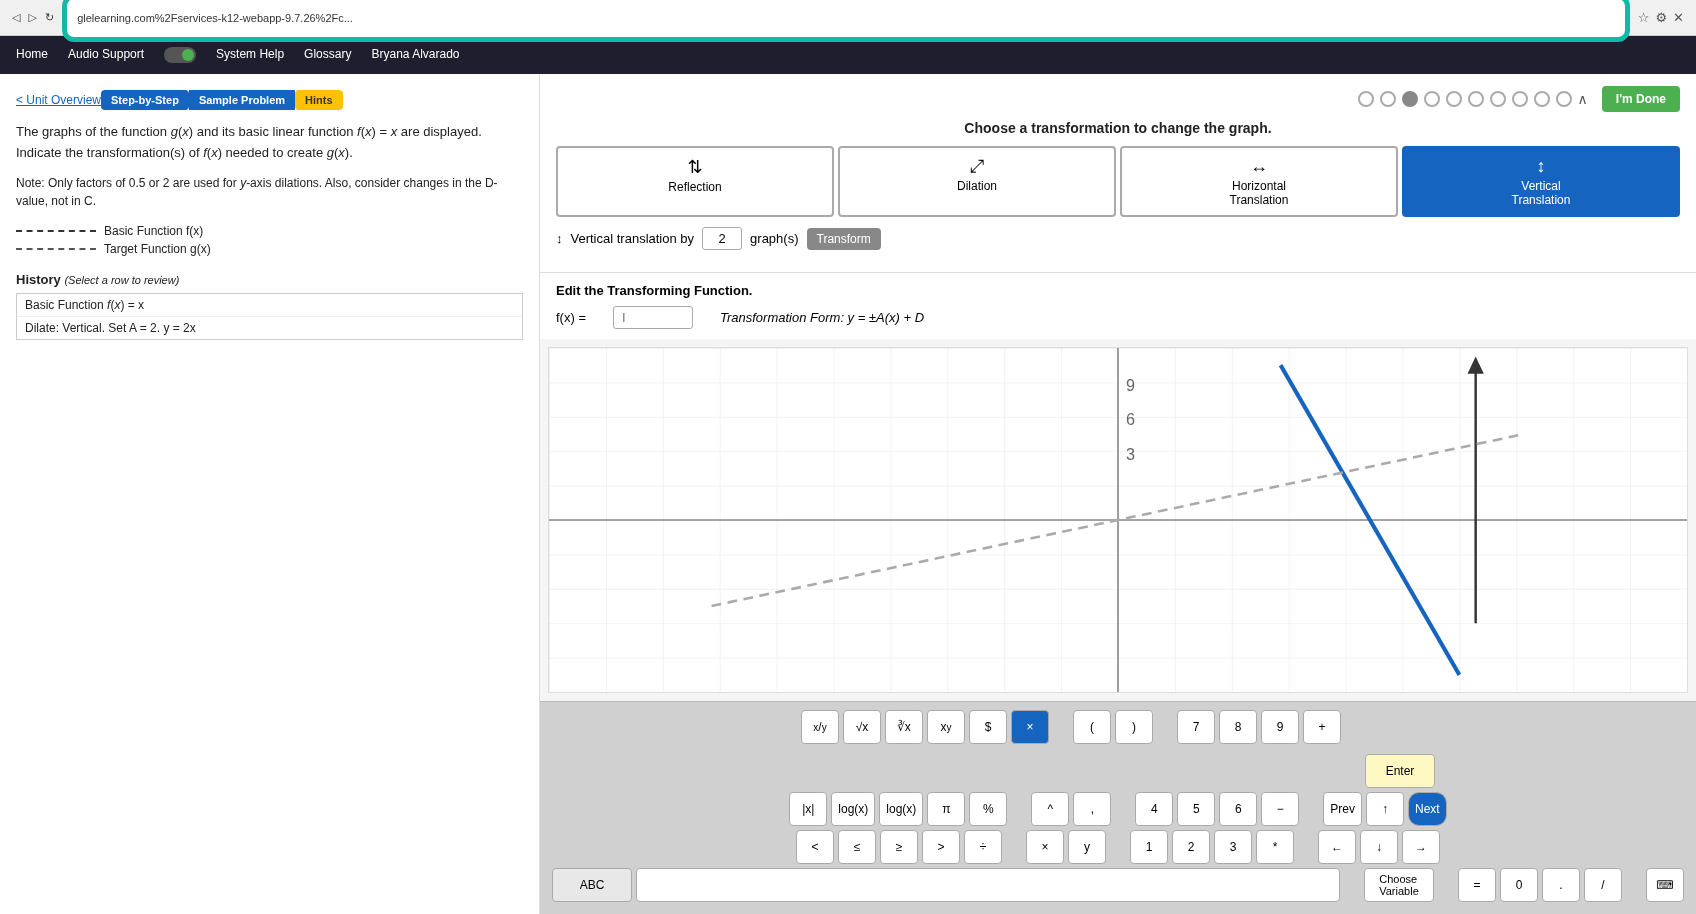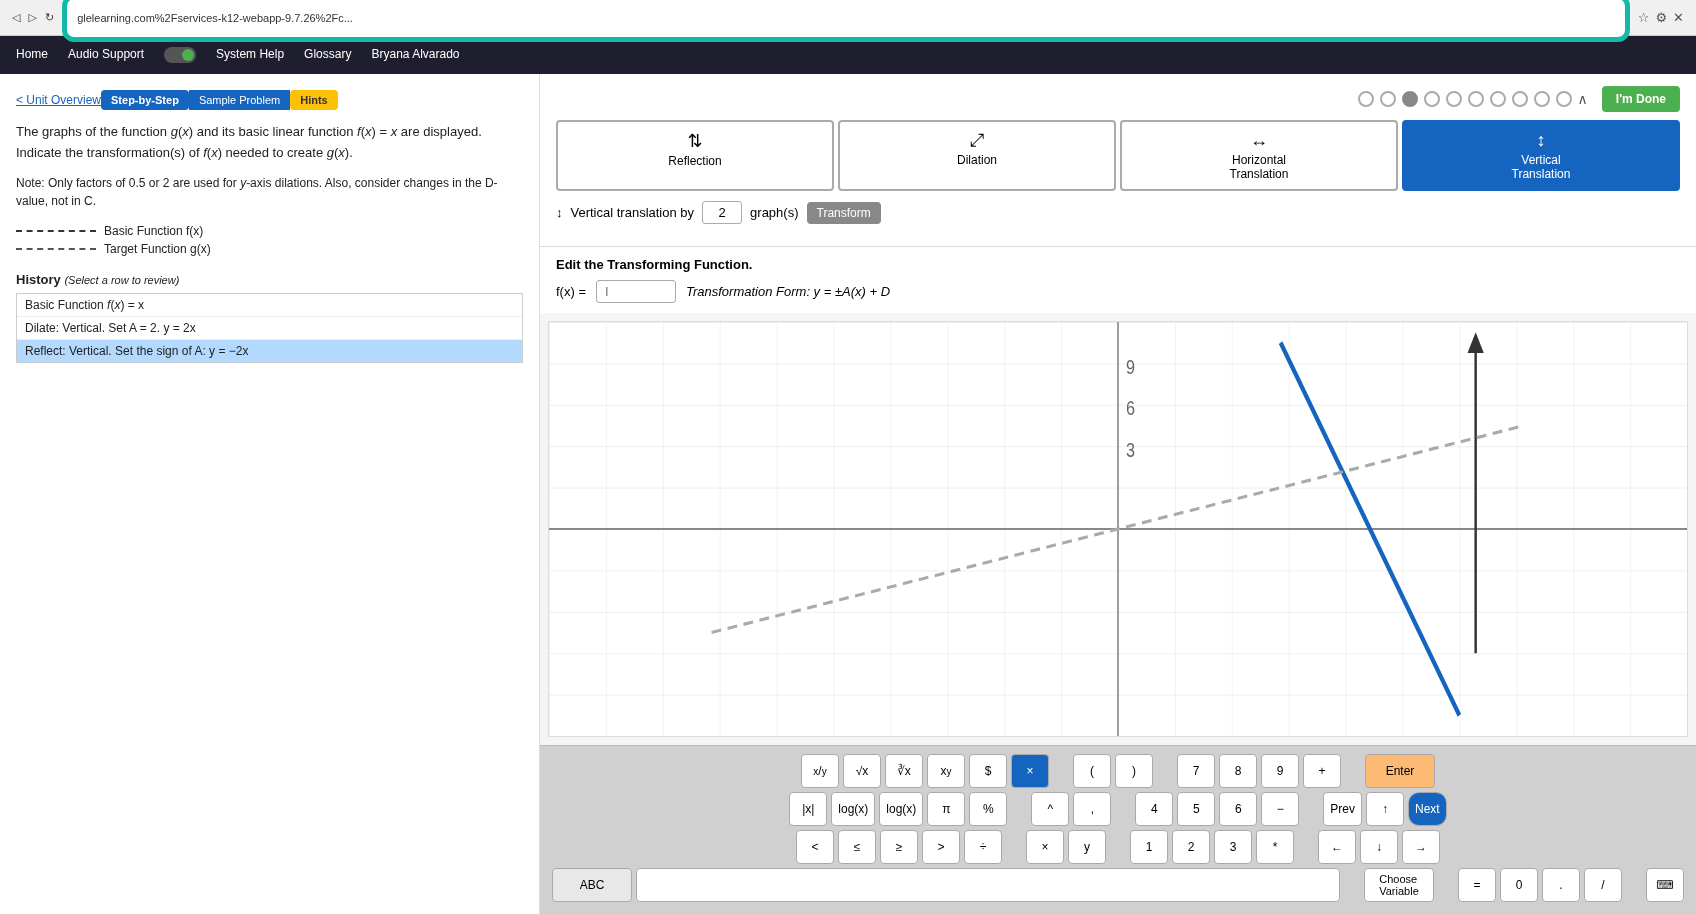--- a/index.html
+++ b/index.html
@@ -113,21 +113,21 @@
       font-weight: bold;
     }
     .btn-sample-problem {
       background: #1565C0;
       color: white;
       border: none;
       border-radius: 0;
       padding: 4px 10px;
       font-size: 11px;
       cursor: pointer;
-      font-weight: normal;
+      font-weight: bold;
     }
     .btn-hints {
       background: #FFC107;
       color: #333;
       border: none;
       border-radius: 4px;
       padding: 4px 10px;
       font-size: 11px;
       cursor: pointer;
       font-weight: bold;
@@ -305,21 +305,21 @@
       border-top: 1px solid #ddd;
     }
     .edit-title {
       font-size: 13px;
       font-weight: bold;
       margin-bottom: 8px;
     }
     .edit-row {
       display: flex;
       align-items: center;
-      gap: 10px;
+      gap: 27px;
       font-size: 13px;
     }
     .edit-input {
       border: 1px solid #aaa;
       border-radius: 3px;
       padding: 3px 8px;
       width: 80px;
       font-size: 13px;
     }
     .transform-form {
@@ -357,21 +357,21 @@
       min-width: 38px;
       height: 34px;
       display: flex;
       align-items: center;
       justify-content: center;
       font-size: 12px;
       cursor: pointer;
       padding: 0 6px;
     }
     .key.wide { min-width: 60px; }
-    .key.enter-key { min-width: 70px; background: #fdba74; }
+    .key.enter-key { min-width: 70px; background: #fef9c3; margin-top: 44px; }
     .key.abc-key { min-width: 80px; background: #e8e8e8; }
     .key.active { background: #1565C0; color: white; }
 
     
     .graph-svg {
       width: 100%;
       height: 100%;
     }
   </style>
 </head>
@@ -434,23 +434,20 @@
       <div class="history-title">
         <span>History</span> <em>(Select a row to review)</em>
       </div>
       <div class="history-table">
         <div class="history-row">
           <span>Basic Function  <em>f</em>(<em>x</em>) = x</span>
         </div>
         <div class="history-row">
           <span>Dilate: Vertical. Set A = 2.  y = 2x</span>
         </div>
-        <div class="history-row highlighted">
-          <span>Reflect: Vertical. Set the sign of A:  y = −2x</span>
-        </div>
       </div>
     </div>
   </div>
 
   <div class="right-panel">
 
     <div class="right-top">
 
       <div class="progress-row">
         <div class="progress-dot"></div>
@@ -460,20 +457,21 @@
         <div class="progress-dot"></div>
         <div class="progress-dot"></div>
         <div class="progress-dot"></div>
         <div class="progress-dot"></div>
         <div class="progress-dot"></div>
         <div class="progress-dot"></div>
         <span class="chevron-up">∧</span>
         <button class="btn-im-done">I'm Done</button>
       </div>
 
+      <div class="transform-title">Choose a transformation to change the graph.</div>
 
       <div class="transform-grid">
         <div class="transform-btn">
           <span class="icon">⇅</span>
           <span>Reflection</span>
         </div>
         <div class="transform-btn">
           <span class="icon">⤢</span>
           <span>Dilation</span>
         </div>

